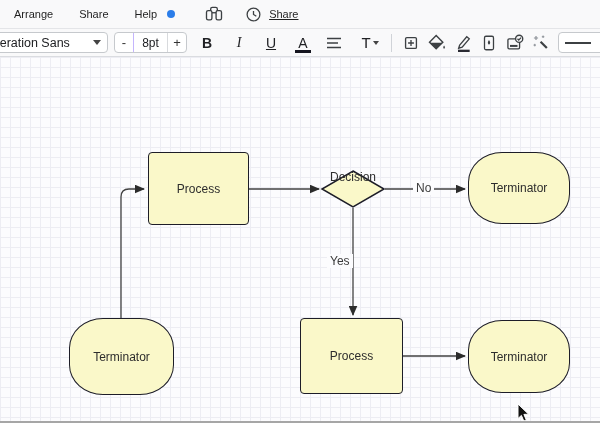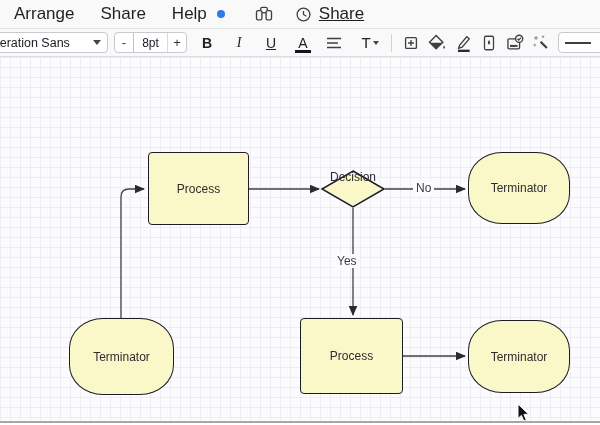--- a/index.html
+++ b/index.html
@@ -2,21 +2,21 @@
 <html><head>
 <meta charset="utf-8">
 <style>
   * { margin:0; padding:0; box-sizing:border-box; }
   html,body { width:600px; height:425px; overflow:hidden;
     font-family:"Liberation Sans", sans-serif; background:#fff; }
   .app { width:600px; height:425px; display:flex; flex-direction:column; }
 
   
   .menubar { height:28px; background:#f9f9fa; display:flex; align-items:center;
-    padding-left:14px; font-size:17px; color:#1f1f1f; flex-shrink:0; }
+    padding-left:14px; font-size:11px; color:#1f1f1f; flex-shrink:0; }
   .menubar-sep { height:1px; background:#e4e5e8; flex-shrink:0; }
   .menu-item { padding:2px 0; margin-right:26px; cursor:default; }
   .status-dot { width:8px; height:8px; border-radius:50%; background:#2b7de9;
     margin-left:-16px; margin-right:14px; }
   .mb-icon { display:flex; align-items:center; justify-content:center; color:#3c4043; }
   .saved-label { margin-left:7px; text-decoration:underline; color:#1f1f1f; }
 
   
   .toolbar { height:27px; background:#f9f9fa; display:flex; align-items:center;
     overflow:hidden; flex-shrink:0; white-space:nowrap; }
@@ -216,21 +216,21 @@
 
     <div class="node process" style="left:300px; top:261px; width:103px; height:76px;">
       <span>Process</span>
     </div>
 
     <div class="node terminator" style="left:468px; top:263px; width:102px; height:73px;">
       <span>Terminator</span>
     </div>
 
     <div class="edge-label" style="left:413px; top:124px;">No</div>
-    <div class="edge-label" style="left:334px; top:197px;">Yes</div>
+    <div class="edge-label" style="left:327px; top:197px;">Yes</div>
 
     <svg class="cursor" style="left:517px; top:347px;" width="14" height="18" viewBox="0 0 14 18">
       <path d="M1,0 L1,14.5 L4.4,11.4 L6.8,17 L9.3,15.9 L6.9,10.4 L11.6,10.2 Z" fill="#111" stroke="#fff" stroke-width="1"></path>
     </svg>
   </div>
 
   <div class="bottom-edge"></div>
 </div>
 
 </body></html>

